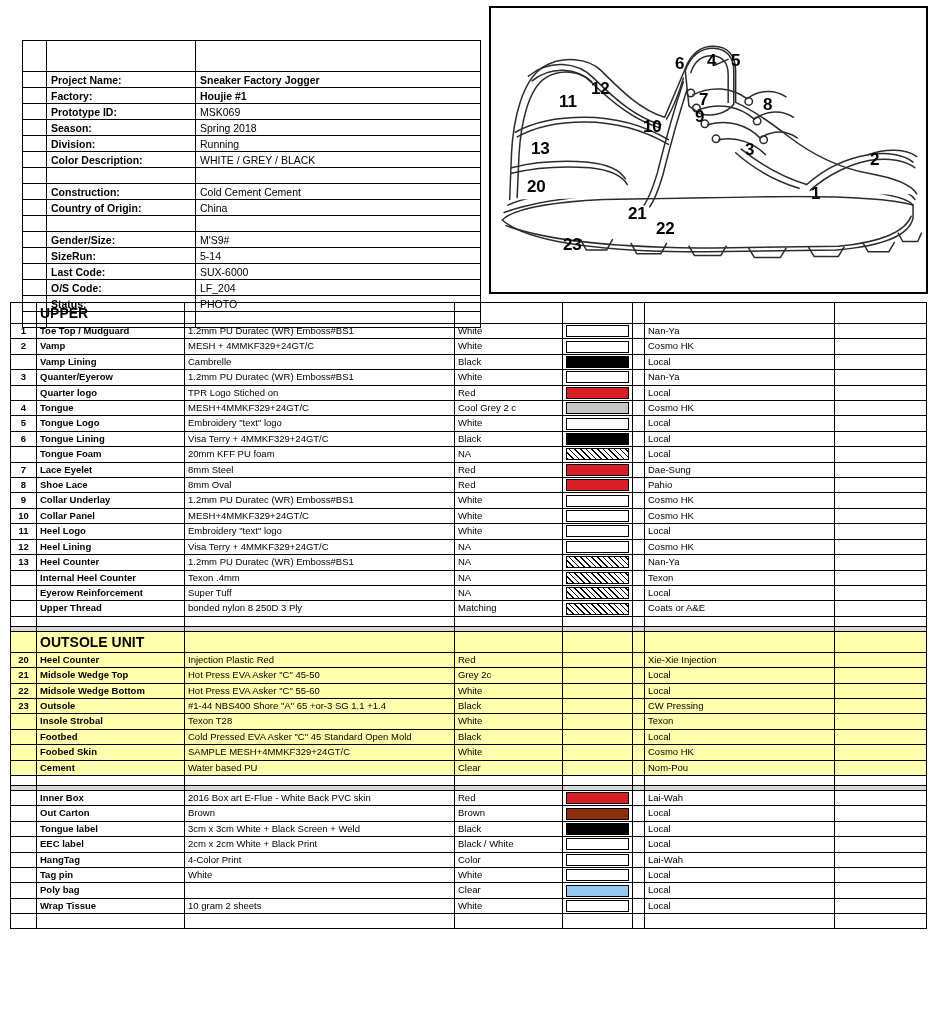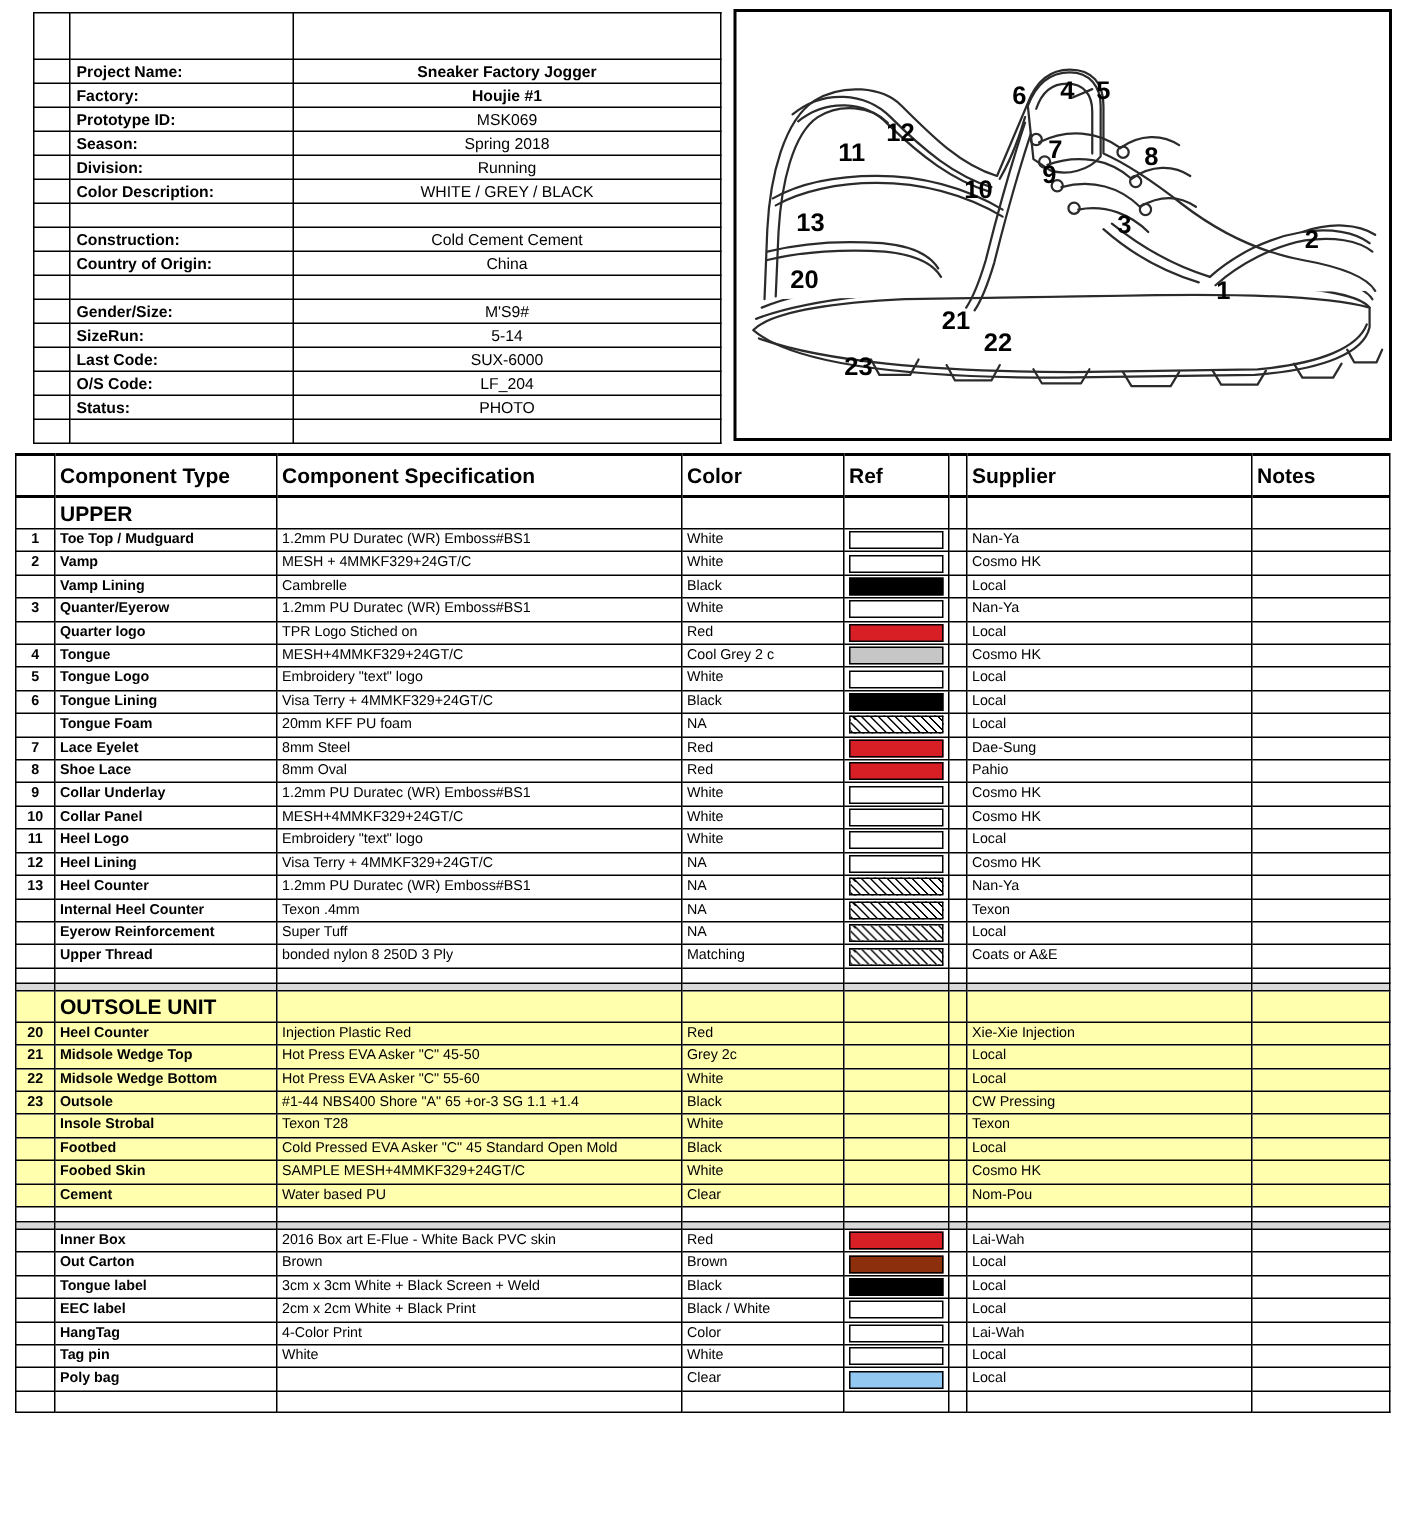--- a/index.html
+++ b/index.html
@@ -7,33 +7,33 @@
     width:938px;height:1024px;
     background:#ffffff;
     font-family:"Liberation Sans", sans-serif;
     color:#000;
     overflow:hidden;
   }
   .sheet{position:relative;width:938px;height:1024px;box-sizing:border-box;}
 
   
   .top{display:flex;width:938px;height:302px;box-sizing:border-box;}
-  .info-pane{width:522px;box-sizing:border-box;padding:8px 0 0 22px;}
+  .info-pane{width:522px;box-sizing:border-box;padding:8px 0 0 22px;margin-top:32px;}
   table.info{border-collapse:collapse;table-layout:fixed;width:433px;}
   table.info td{
     border:1px solid #000;
     height:15px;
     font-size:10.5px;
     padding:0 4px;
     vertical-align:middle;
     overflow:hidden;white-space:nowrap;
   }
   table.info td.num{width:15px;border-right:1px solid #000;}
   table.info td.lbl{width:140px;font-weight:bold;}
-  table.info td.val{width:276px;text-align:center;}
+  table.info td.val{width:276px;}
   table.info tr.tall td{height:30px;}
   table.info tr.blank td{height:15px;}
 
   .art-pane{
     width:470px;box-sizing:border-box;
     border:2px solid #000;
     margin:6px 10px 8px 0;
     position:relative;background:#fff;
   }
   .art-pane svg{display:block;width:100%;height:100%;}
@@ -283,30 +283,20 @@
           <div class="callout" style="left: 320px; top: 177px;">1</div>
           <div class="callout" style="left: 137px; top: 197px;">21</div>
           <div class="callout" style="left: 165px; top: 212px;">22</div>
           <div class="callout" style="left: 72px; top: 228px;">23</div>
         </div>
     </div>
   </div>
 
   <table class="bom">
     <tbody id="bom-body">
-        <tr class="hdr">
-          <td class="c-no"></td>
-          <td class="c-type">Component Type</td>
-          <td class="c-spec">Component Specification</td>
-          <td class="c-col">Color</td>
-          <td class="c-ref" style="padding: 0px 3px;">Ref</td>
-          <td class="c-gap"></td>
-          <td class="c-sup">Supplier</td>
-          <td class="c-note">Notes</td>
-        </tr>
         <tr class="section">
           <td class="c-no"></td>
           <td class="c-type">UPPER</td>
           <td class="c-spec"></td>
           <td class="c-col"></td>
           <td class="c-ref" style="padding: 0px 3px;"></td>
           <td class="c-gap"></td>
           <td class="c-sup"></td>
           <td class="c-note"></td>
         </tr>
@@ -763,20 +753,32 @@
           <td class="c-col">Clear</td>
           <td class="c-ref">
             <span class="sw" style="background: rgb(147, 201, 240);"></span>
           </td>
           <td class="c-gap"></td>
           <td class="c-sup">Local</td>
           <td class="c-note"></td>
         </tr>
         <tr class="">
           <td class="c-no"></td>
+          <td class="c-type">Wrap Tissue</td>
+          <td class="c-spec">10 gram  2 sheets</td>
+          <td class="c-col">White</td>
+          <td class="c-ref">
+            <span class="sw" style="background: rgb(255, 255, 255);"></span>
+          </td>
+          <td class="c-gap"></td>
+          <td class="c-sup">Local</td>
+          <td class="c-note"></td>
+        </tr>
+        <tr class="">
+          <td class="c-no"></td>
           <td class="c-type"></td>
           <td class="c-spec"></td>
           <td class="c-col"></td>
           <td class="c-ref"></td>
           <td class="c-gap"></td>
           <td class="c-sup"></td>
           <td class="c-note"></td>
         </tr>
       </tbody>
   </table>

